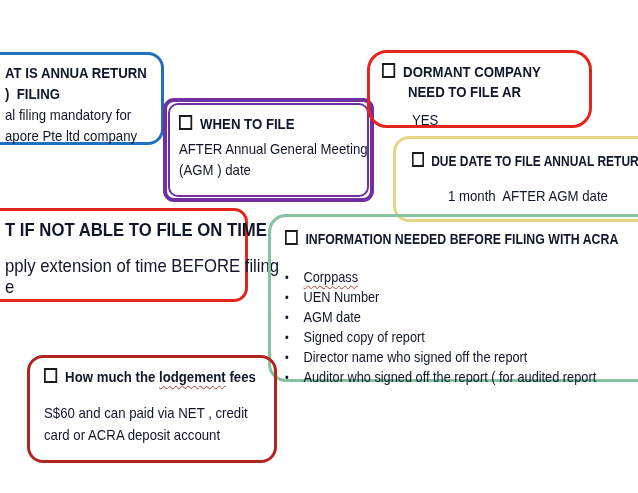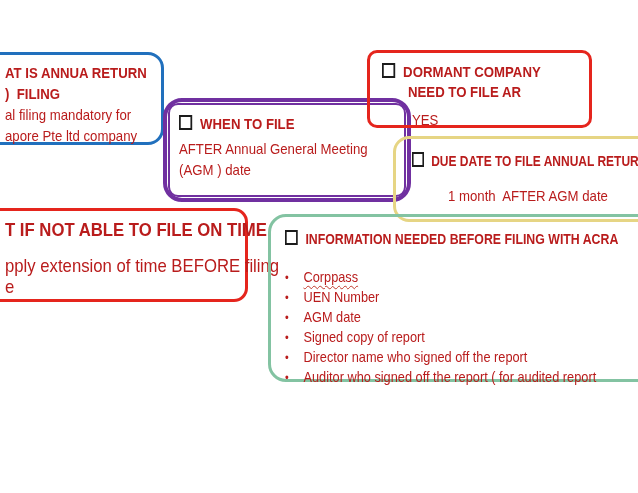--- a/index.html
+++ b/index.html
@@ -1,20 +1,20 @@
 <!DOCTYPE html>
 <html><head>
 <meta charset="utf-8">
 <style>
   html,body { margin:0; padding:0; }
   #stage {
     position:relative; width:638px; height:493px;
     background:#ffffff; overflow:hidden;
     font-family:"Liberation Sans", sans-serif;
-    color:#b91c1c;
+    color:#0f172a;
   }
   .box { position:absolute; background:transparent; box-sizing:border-box; }
   .line { white-space:pre; transform:scaleX(.88); transform-origin:0 0; }
   .bold { font-weight:bold; }
   .chk {
     display:inline-block; width:11px; height:11px;
     border:2px solid #1c1c1c; margin-right:9px; vertical-align:-1px;
     background:transparent;
   }
   .bullet { display:inline-block; width:21px; font-size:12px; }
@@ -23,29 +23,29 @@
     text-decoration-color:#c0392b; text-decoration-thickness:1px;
     text-underline-offset:3px;
   }
 
   
   #box-what-is { left:-46px; top:52px; width:210px; height:93px;
     border:3px solid #2170bd; border-radius:16px; }
   #box-what-is .txt { position:absolute; left:48px; top:7px; font-size:15px; line-height:21px; }
 
   
-  #box-when { left:163px; top:98px; width:248px; height:104px;
-    border:4px solid #7030a0; border-radius:19px; }
+  #box-when { left:163px; top:98px; width:211px; height:104px;
+    border:4px solid #7030a0; border-radius:11px; }
   #box-when .inner { position:absolute; inset:1px; border:2px solid #7030a0; border-radius:10px; }
   #box-when .txt { position:absolute; left:12px; top:11px; font-size:15px; line-height:21px; }
   #box-when .title { margin-bottom:4px; }
 
   
   #box-dormant { left:367px; top:50px; width:225px; height:78px;
-    border:3px solid #e5251d; border-radius:10px; }
+    border:3px solid #e5251d; border-radius:20px; }
   #box-dormant .txt { position:absolute; left:12px; top:9px; font-size:15px; line-height:20px; }
   #box-dormant .answer { margin-top:8px; margin-left:30px; }
 
   
   #box-due { left:393px; top:136px; width:320px; height:86px;
     border:3px solid #e6d584; border-radius:16px; }
   #box-due .txt { position:absolute; left:16px; top:12px; font-size:15px; line-height:20px; }
   #box-due .body { margin-top:15px; margin-left:36px; }
 
   
@@ -120,14 +120,21 @@
         <div class="line"><span class="bullet">•</span><span class="red-wavy">Corppass</span></div>
         <div class="line"><span class="bullet">•</span><span>UEN Number</span></div>
         <div class="line"><span class="bullet">•</span><span>AGM date</span></div>
         <div class="line"><span class="bullet">•</span><span>Signed copy of report</span></div>
         <div class="line"><span class="bullet">•</span><span>Director name who signed off the report</span></div>
         <div class="line"><span class="bullet">•</span><span>Auditor who signed off the report ( for audited report</span></div>
       </div>
     </div>
   </div>
 
+  <div class="box" id="box-fees">
+    <div class="txt">
+      <div class="line bold"><span class="chk"></span><span>How much the </span><span class="red-wavy">lodgement</span><span> fees</span></div>
+      <div class="line body">S$60 and can paid via NET , credit</div>
+      <div class="line">card or ACRA deposit account</div>
+    </div>
+  </div>
 
 </div>
 
 </body></html>

